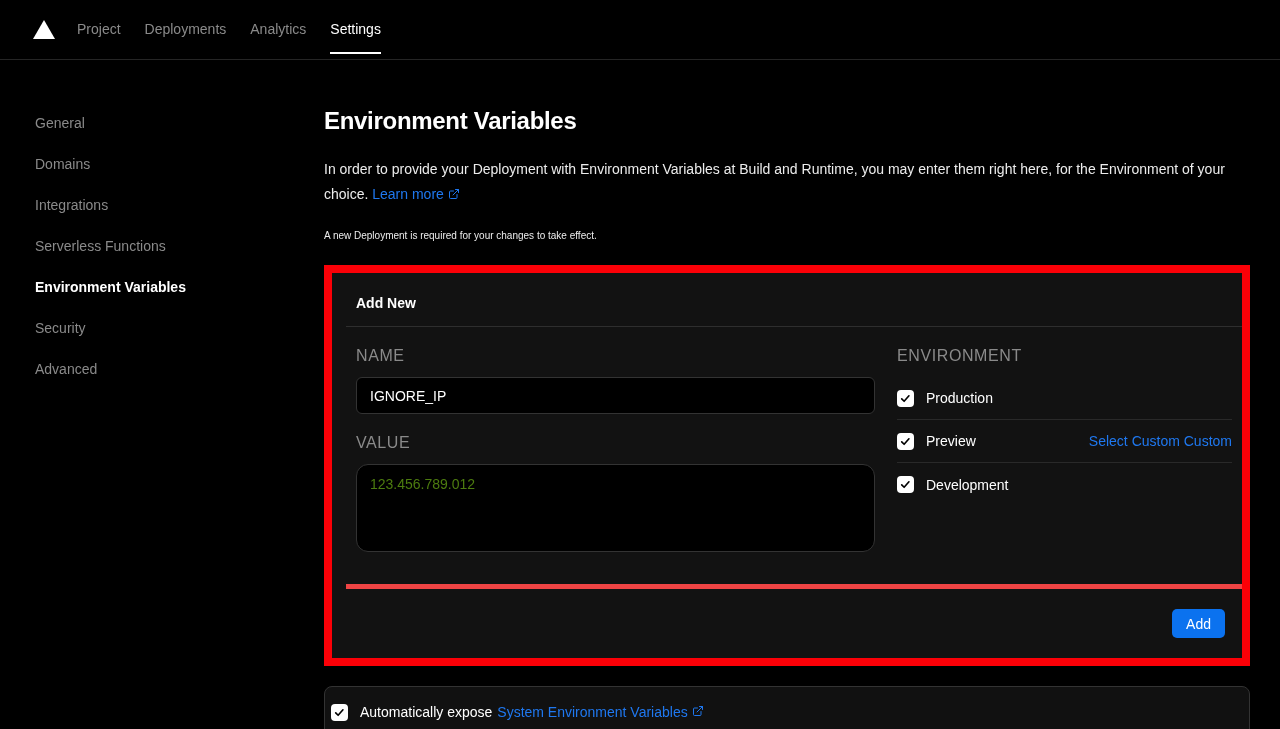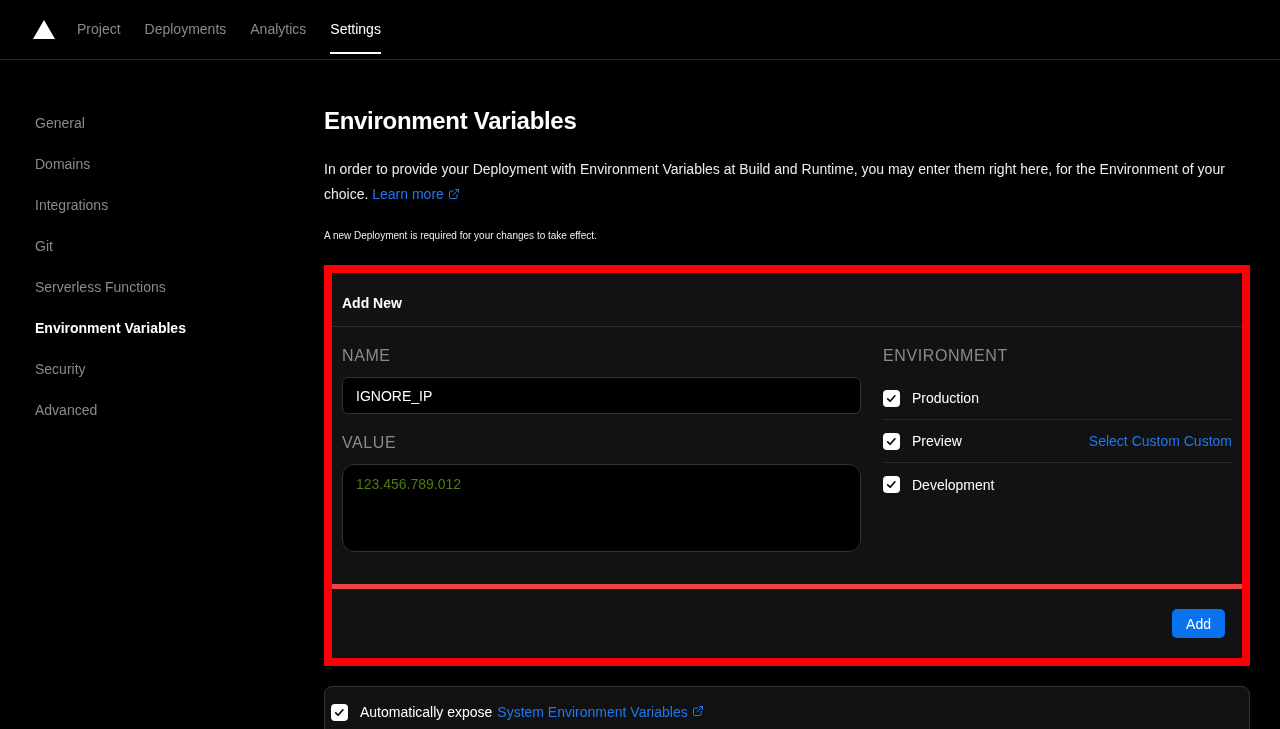--- a/index.html
+++ b/index.html
@@ -27,21 +27,21 @@
 
   .main { width:926px; padding-top:47px; }
   .page-title { font-size:24px; font-weight:bold; color:#fff; letter-spacing:-0.3px; }
   .desc { margin-top:22px; font-size:14px; line-height:25px; color:#ececec; }
   .note { margin-top:18px; font-size:10px; line-height:20px; color:#ececec; }
   a.link { color:#1f78f0; text-decoration:none; cursor:pointer; }
   .ext-icon { display:inline-block; vertical-align:-1px; margin-left:4px; }
 
   
   .annotation { margin-top:19px; border:8px solid #fb0007; }
-  .card { background:#121212; }
+  .card { background:#121212;padding-left:14px; }
   .card-header { padding:22px 10px 15px; font-size:14px; font-weight:bold; color:#fff; }
   .hr { height:1px; background:#2e2e2e; }
   .card-body { display:flex; padding:0 10px; }
   .col-left { width:519px; flex:none; }
   .col-right { flex:1; margin-left:22px; }
   .field-label { font-size:16px; color:#8a8a8a; letter-spacing:0.6px;
     margin:20px 0 12px; font-weight:normal; }
   .text-input { width:100%; height:37px; background:#000; border:1px solid #333;
     border-radius:6px; color:#fff; font-size:14px; padding:0 13px;
     font-family:"Liberation Sans","DejaVu Sans",sans-serif; outline:none; }
@@ -83,21 +83,20 @@
   <div class="nav-item">Analytics</div>
   <div class="nav-item active">Settings</div>
 </div>
 
 <div class="layout">
 
   <div class="sidebar">
     <div class="sidebar-item">General</div>
     <div class="sidebar-item">Domains</div>
     <div class="sidebar-item">Integrations</div>
-    <div class="sidebar-item">Git</div>
     <div class="sidebar-item">Serverless Functions</div>
     <div class="sidebar-item active">Environment Variables</div>
     <div class="sidebar-item">Security</div>
     <div class="sidebar-item">Advanced</div>
   </div>
 
   <div class="main">
     <div class="page-title">Environment Variables</div>
 
     <div class="desc">

